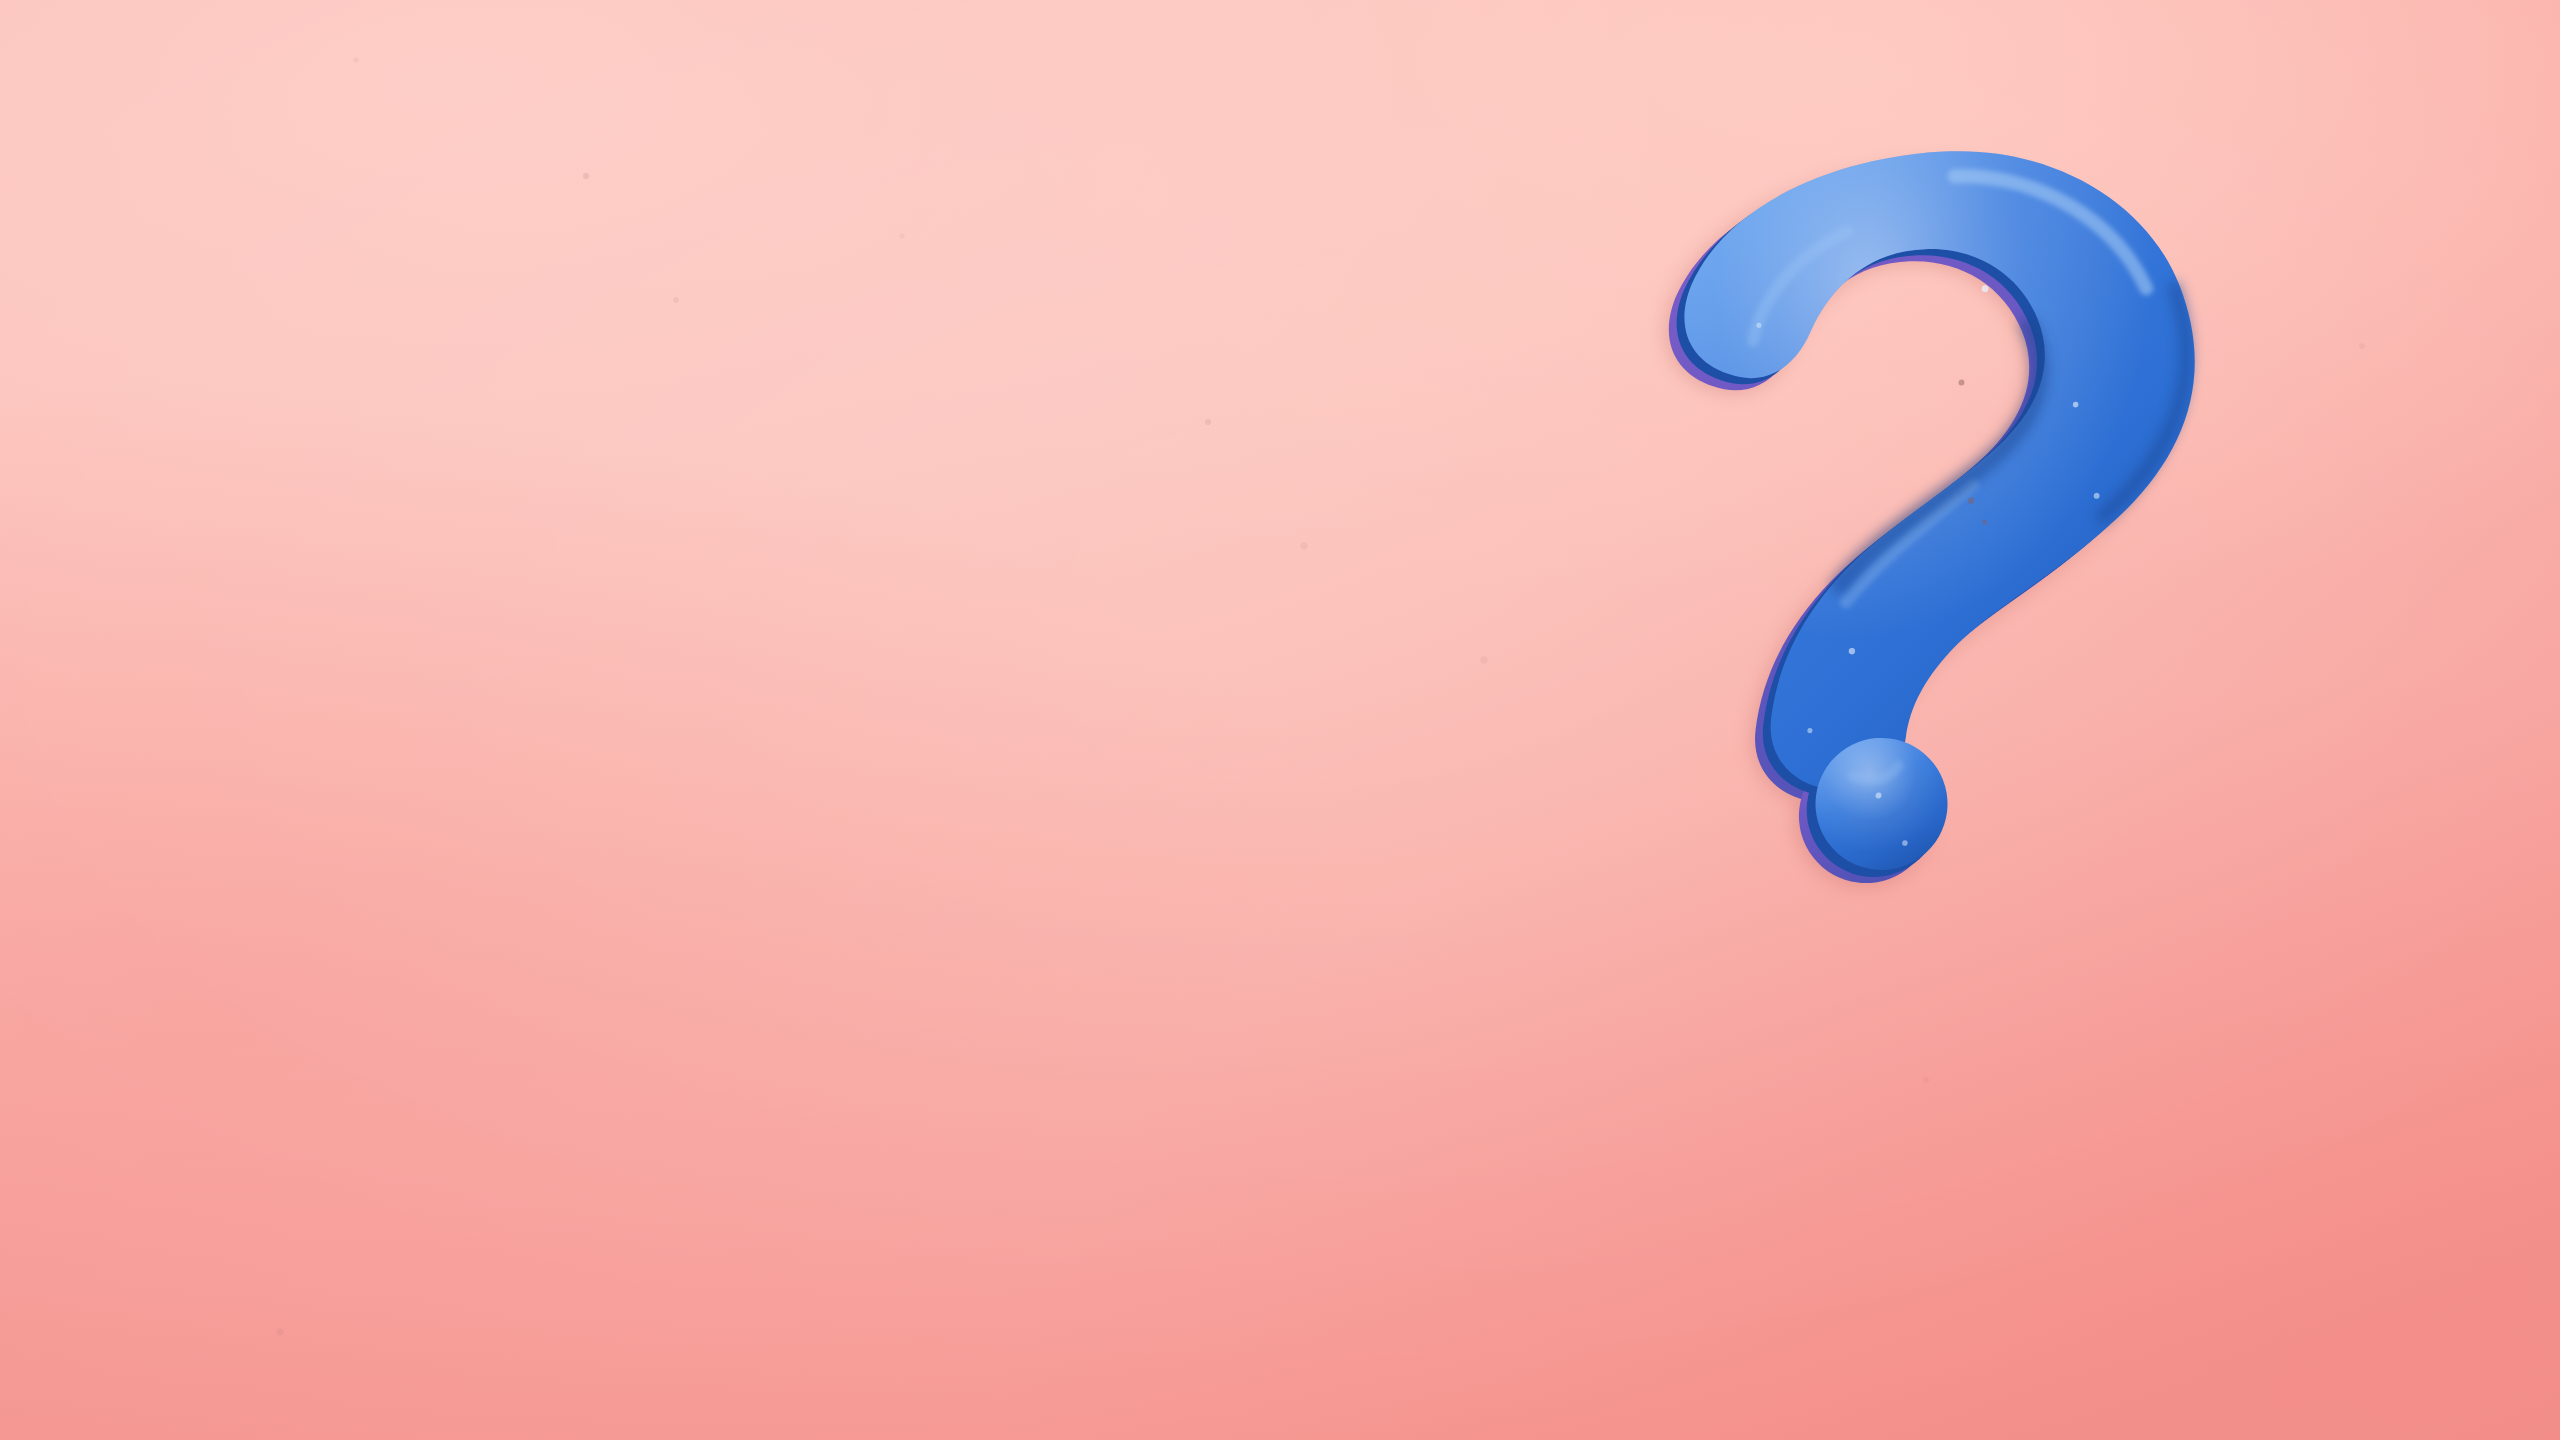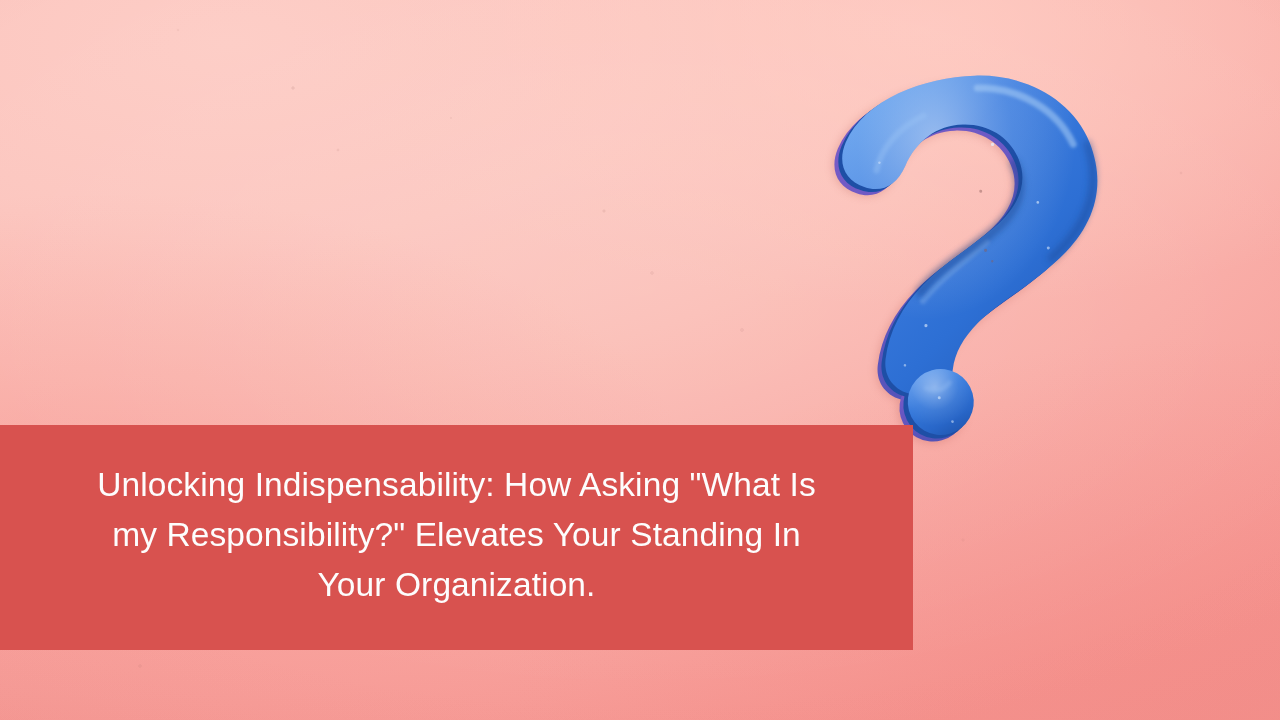--- a/index.html
+++ b/index.html
@@ -229,19 +229,14 @@
         <g fill="#8a5c58" opacity=".45">
           <circle cx="166" cy="128" r="1.5"></circle>
           <circle cx="178" cy="186" r="1.6"></circle>
           <circle cx="186" cy="196" r="1.2"></circle>
         </g>
 
       </g>
     </svg>
   </div>
 
-  <div class="title-banner">
-    <h1 class="title-text">Unlocking Indispensability: How Asking "What Is
-my Responsibility?" Elevates Your Standing In
-Your Organization.</h1>
-  </div>
 
 </div>
 
 </body></html>

